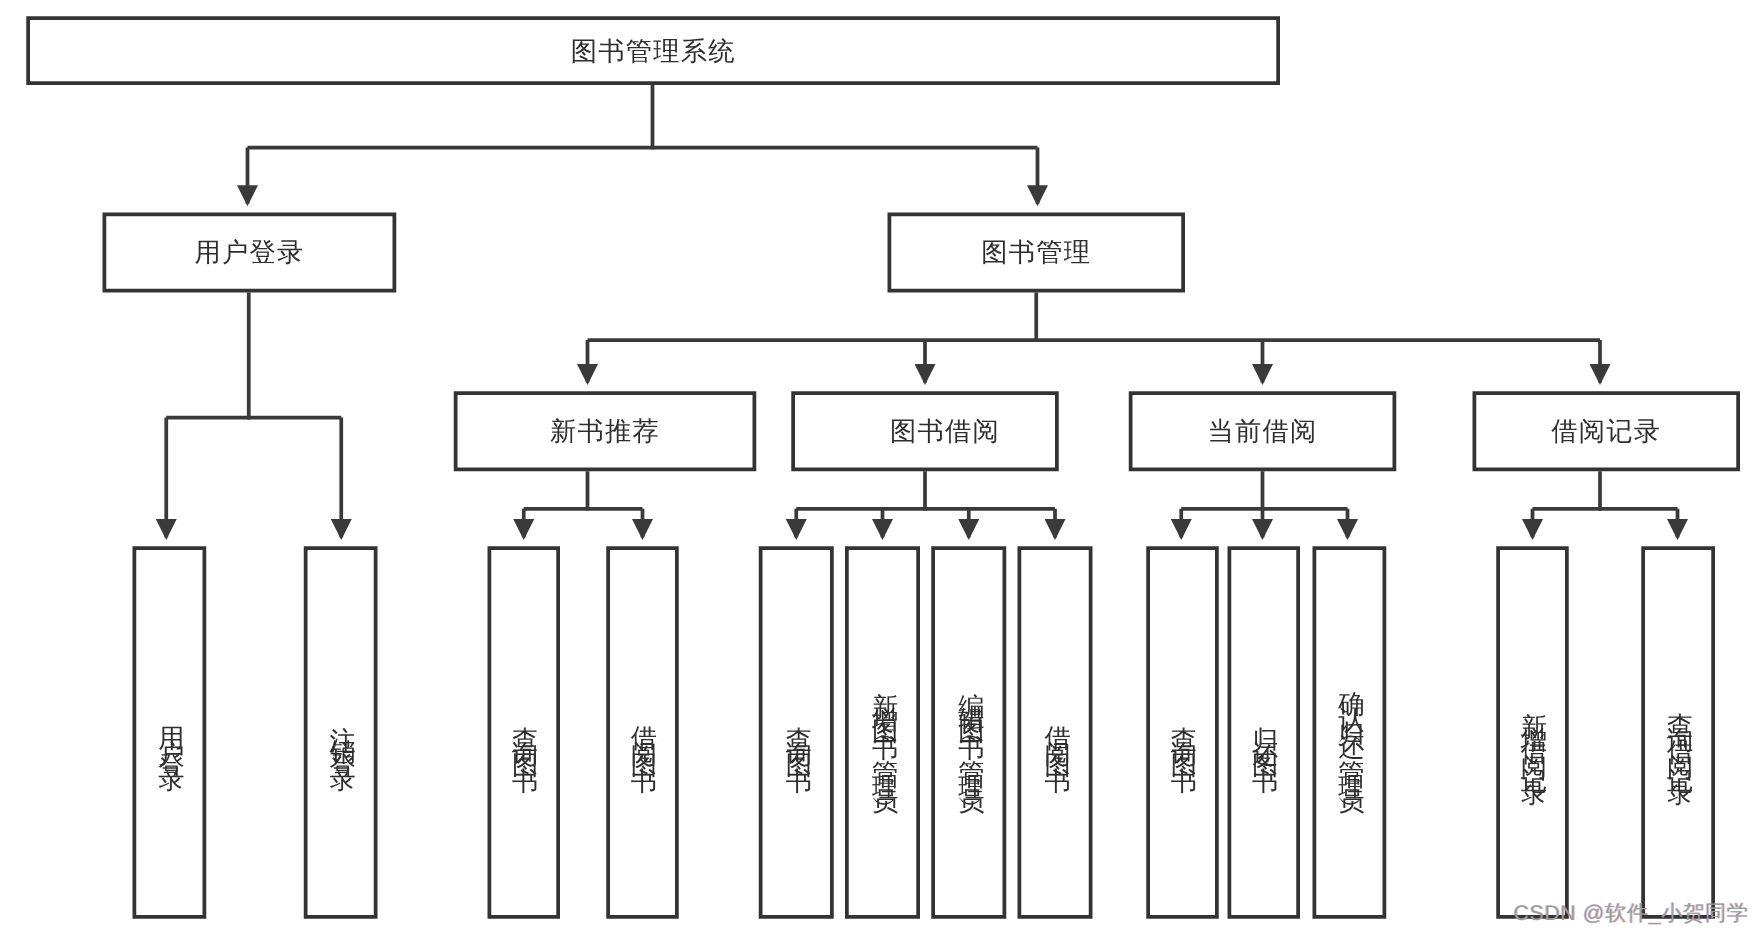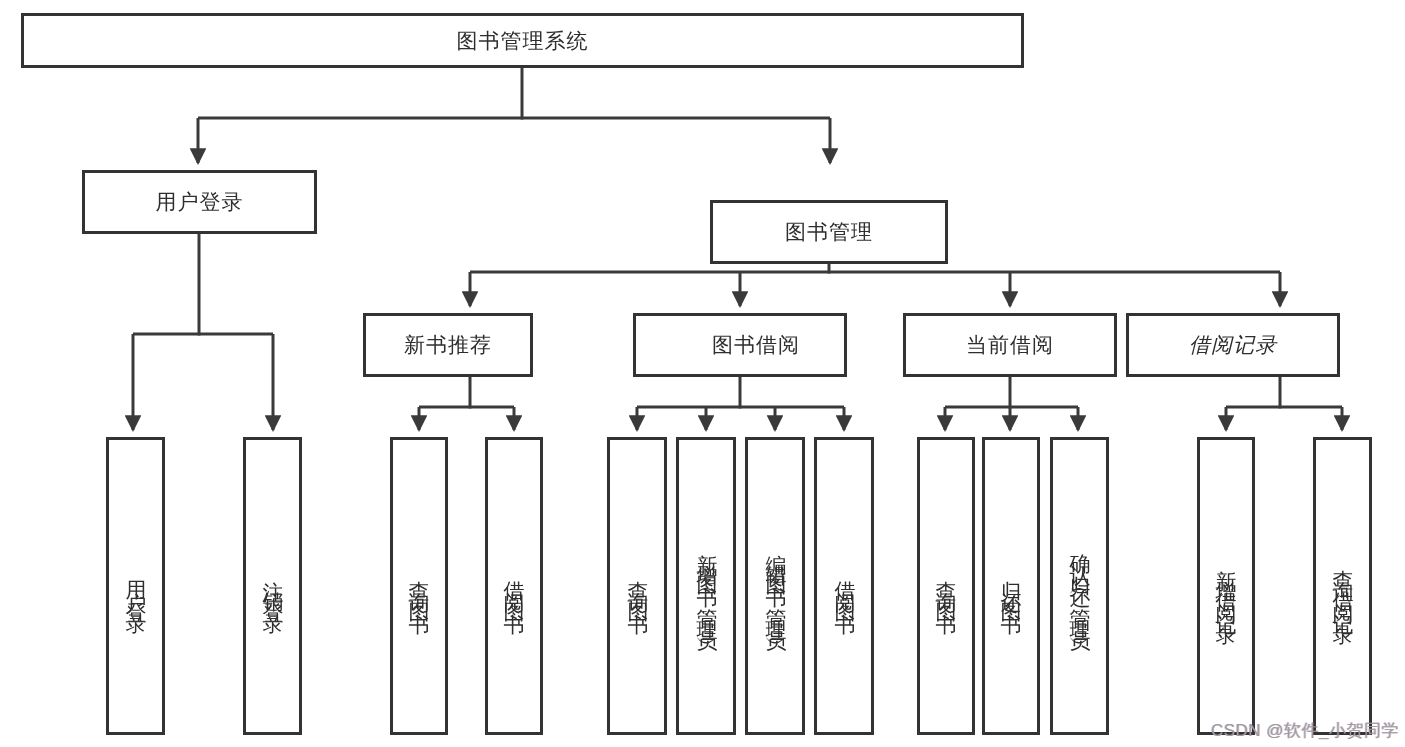--- a/index.html
+++ b/index.html
@@ -121,26 +121,26 @@
 
     <line class="ln" x1="1280" y1="376" x2="1280" y2="408.5"></line>
     <line class="ln" x1="1226" y1="407" x2="1342" y2="407"></line>
     <line class="ln" x1="1226" y1="407" x2="1226" y2="430" marker-end="url(#arw)"></line>
     <line class="ln" x1="1342" y1="407" x2="1342" y2="430" marker-end="url(#arw)"></line>
   </svg>
 
   <div class="node" style="left:21px; top:13px; width:1003px; height:55px;">图书管理系统</div>
 
   <div class="node" style="left:82px; top:170px; width:235px; height:64px;">用户登录</div>
-  <div class="node" style="left:710px; top:170px; width:238px; height:64px;margin-top:30px;">图书管理</div>
+  <div class="node" style="left:710px; top:170px; width:238px; height:64px;">图书管理</div>
 
-  <div class="node" style="left:363px; top:313px; width:170px; height:64px;font-family:Liberation Mono, monospace;">新书推荐</div>
+  <div class="node" style="left:363px; top:313px; width:242px; height:64px;font-family:Liberation Mono, monospace;">新书推荐</div>
   <div class="node" style="left:633px; top:313px; width:214px; height:64px;padding-left:32px;">图书借阅</div>
   <div class="node" style="left:903px; top:313px; width:214px; height:64px;">当前借阅</div>
-  <div class="node" style="left:1126px; top:313px; width:214px; height:64px;font-style:italic;">借阅记录</div>
+  <div class="node" style="left:1178px; top:313px; width:214px; height:64px;">借阅记录</div>
 
   <div class="leaf" style="left:106px; width:59px;">用户登录</div>
   <div class="leaf" style="left:243px; width:59px;">注销登录</div>
 
   <div class="leaf" style="left:390px; width:58px;">查询图书</div>
   <div class="leaf" style="left:485px; width:58px;">借阅图书</div>
 
   <div class="leaf" style="left:607px; width:60px;">查询图书</div>
   <div class="leaf" style="left:676px; width:60px;">新增图书（管理员）</div>
   <div class="leaf" style="left:745px; width:60px;">编辑图书（管理员）</div>

